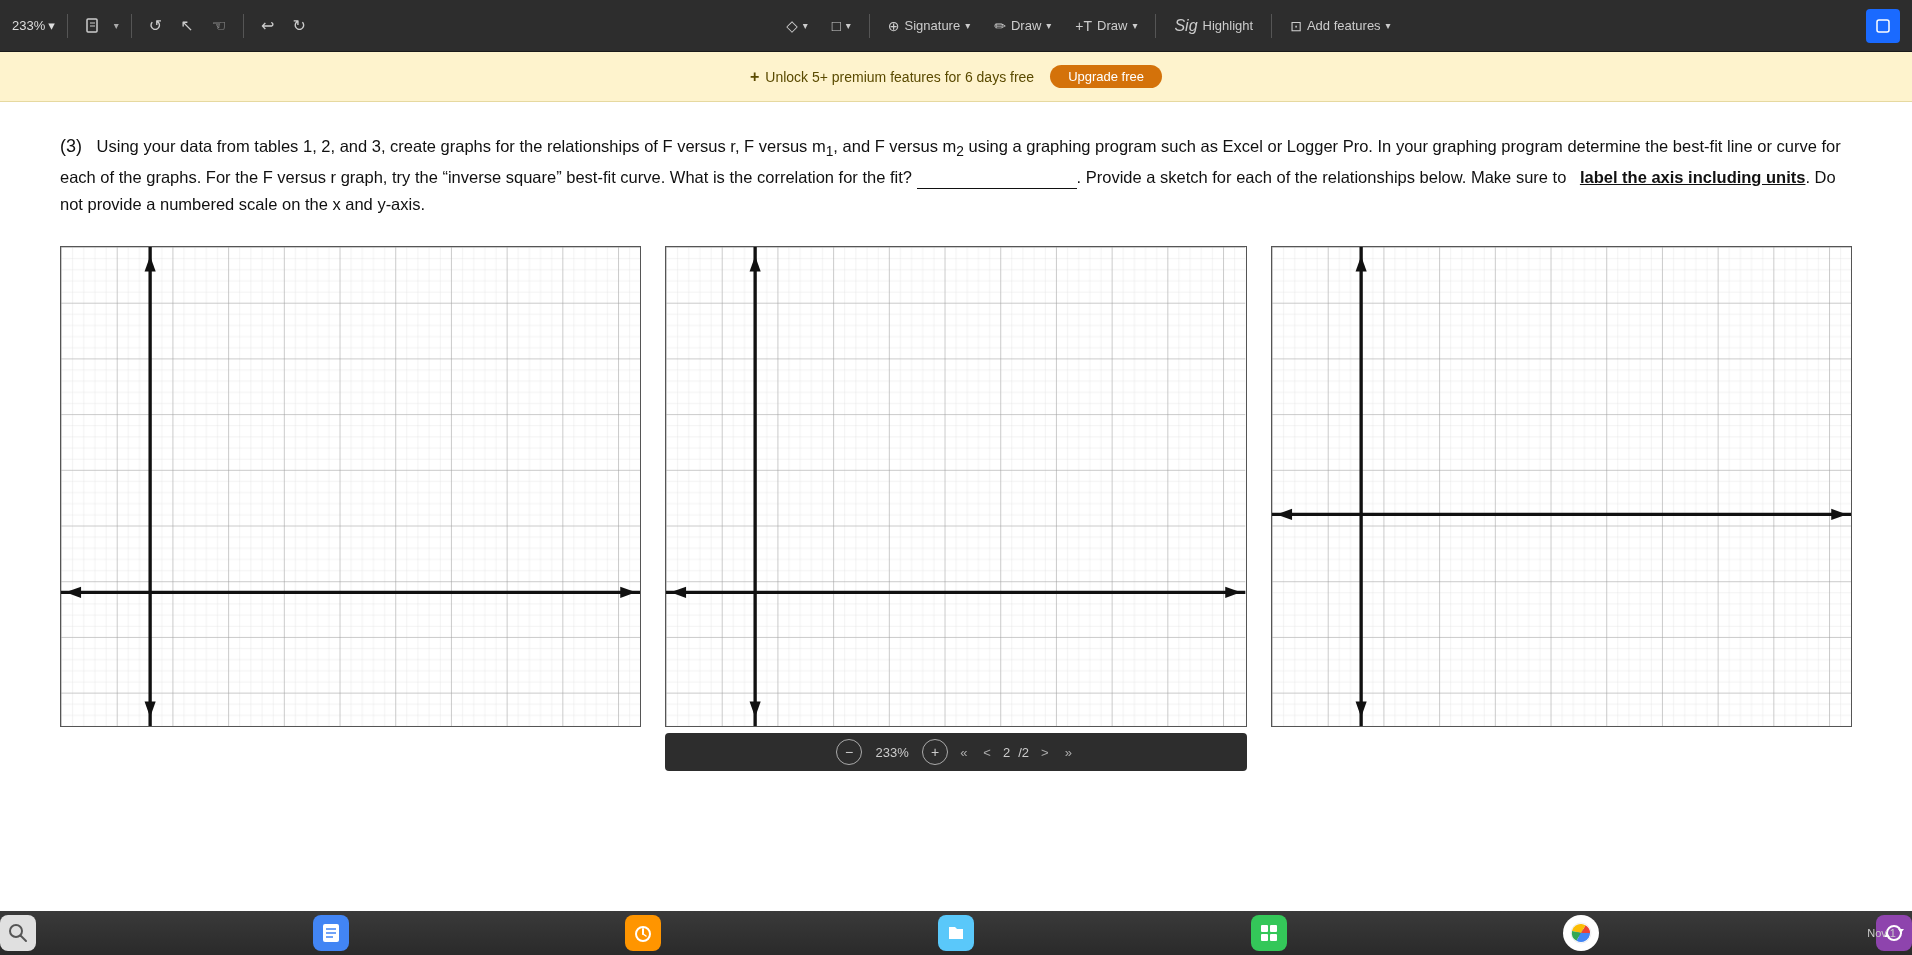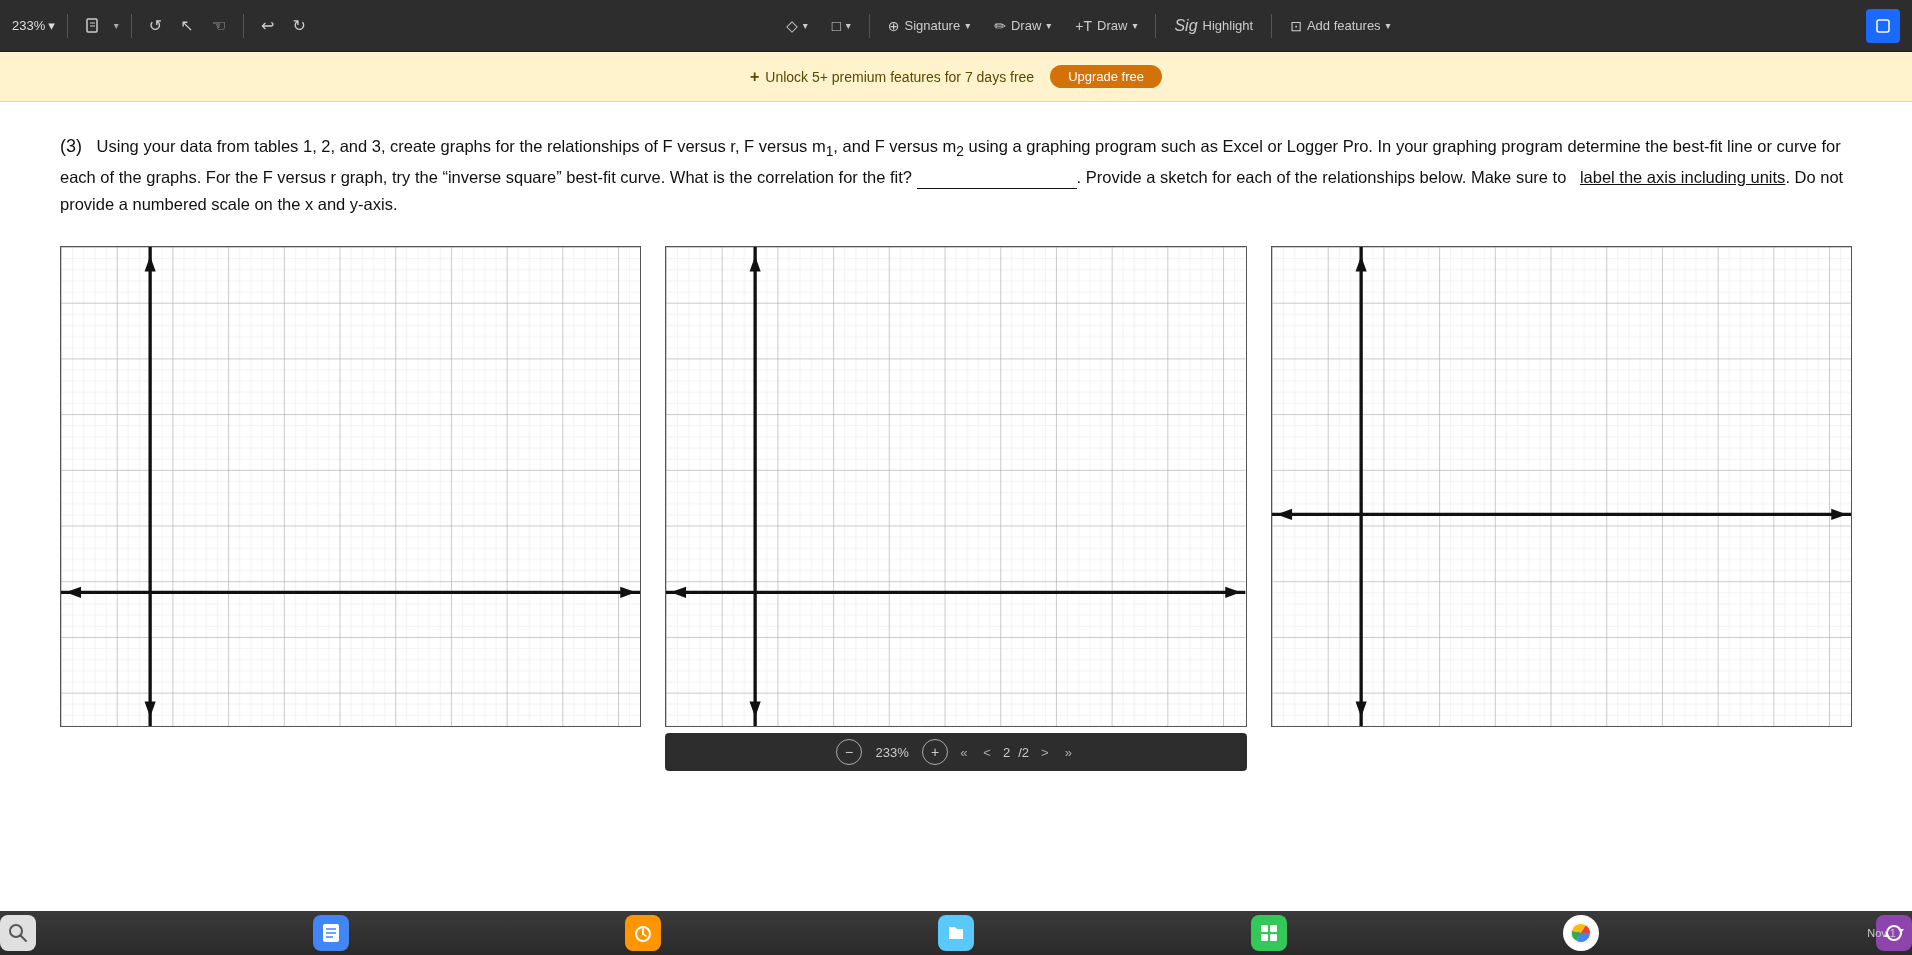--- a/index.html
+++ b/index.html
@@ -145,21 +145,21 @@
 
     .blank-line {
       display: inline-block;
       width: 160px;
       border-bottom: 1.5px solid #111;
       vertical-align: bottom;
       margin-bottom: 2px;
     }
 
     .bold { font-weight: normal; }
-    .underline-bold { font-weight: normal; text-decoration: underline; padding-left: 9px; }
+    .underline-bold { font-weight: bold; text-decoration: underline; padding-left: 9px; }
 
     
     .graphs-row {
       display: flex;
       gap: 24px;
       align-items: flex-start;
       margin-top: 8px;
     }
 
     .graph-container {
@@ -327,21 +327,21 @@
       <svg width="18" height="18" viewBox="0 0 18 18" fill="white">
         <rect x="3" y="3" width="12" height="12" rx="2" fill="none" stroke="white" stroke-width="1.5"></rect>
       </svg>
     </div>
   </div>
 </div>
 
 <div id="upgrade-banner">
   <span class="banner-text">
     <span style="font-weight:bold;font-size:16px;">+</span>
-    <span>Unlock 5+ premium features for 7 days free</span>
+    <span>Unlock 5+ premium features for 6 days free</span>
   </span>
   <button class="upgrade-btn">Upgrade free</button>
 </div>
 
 <div id="doc-content">
 
   <div class="question-text">
     <span style="font-size:18px;">(3)&nbsp;&nbsp;</span>
     <span>
       Using your data from tables 1, 2, and 3, create graphs for the relationships of F versus r, F versus m<sub>1</sub>, and

